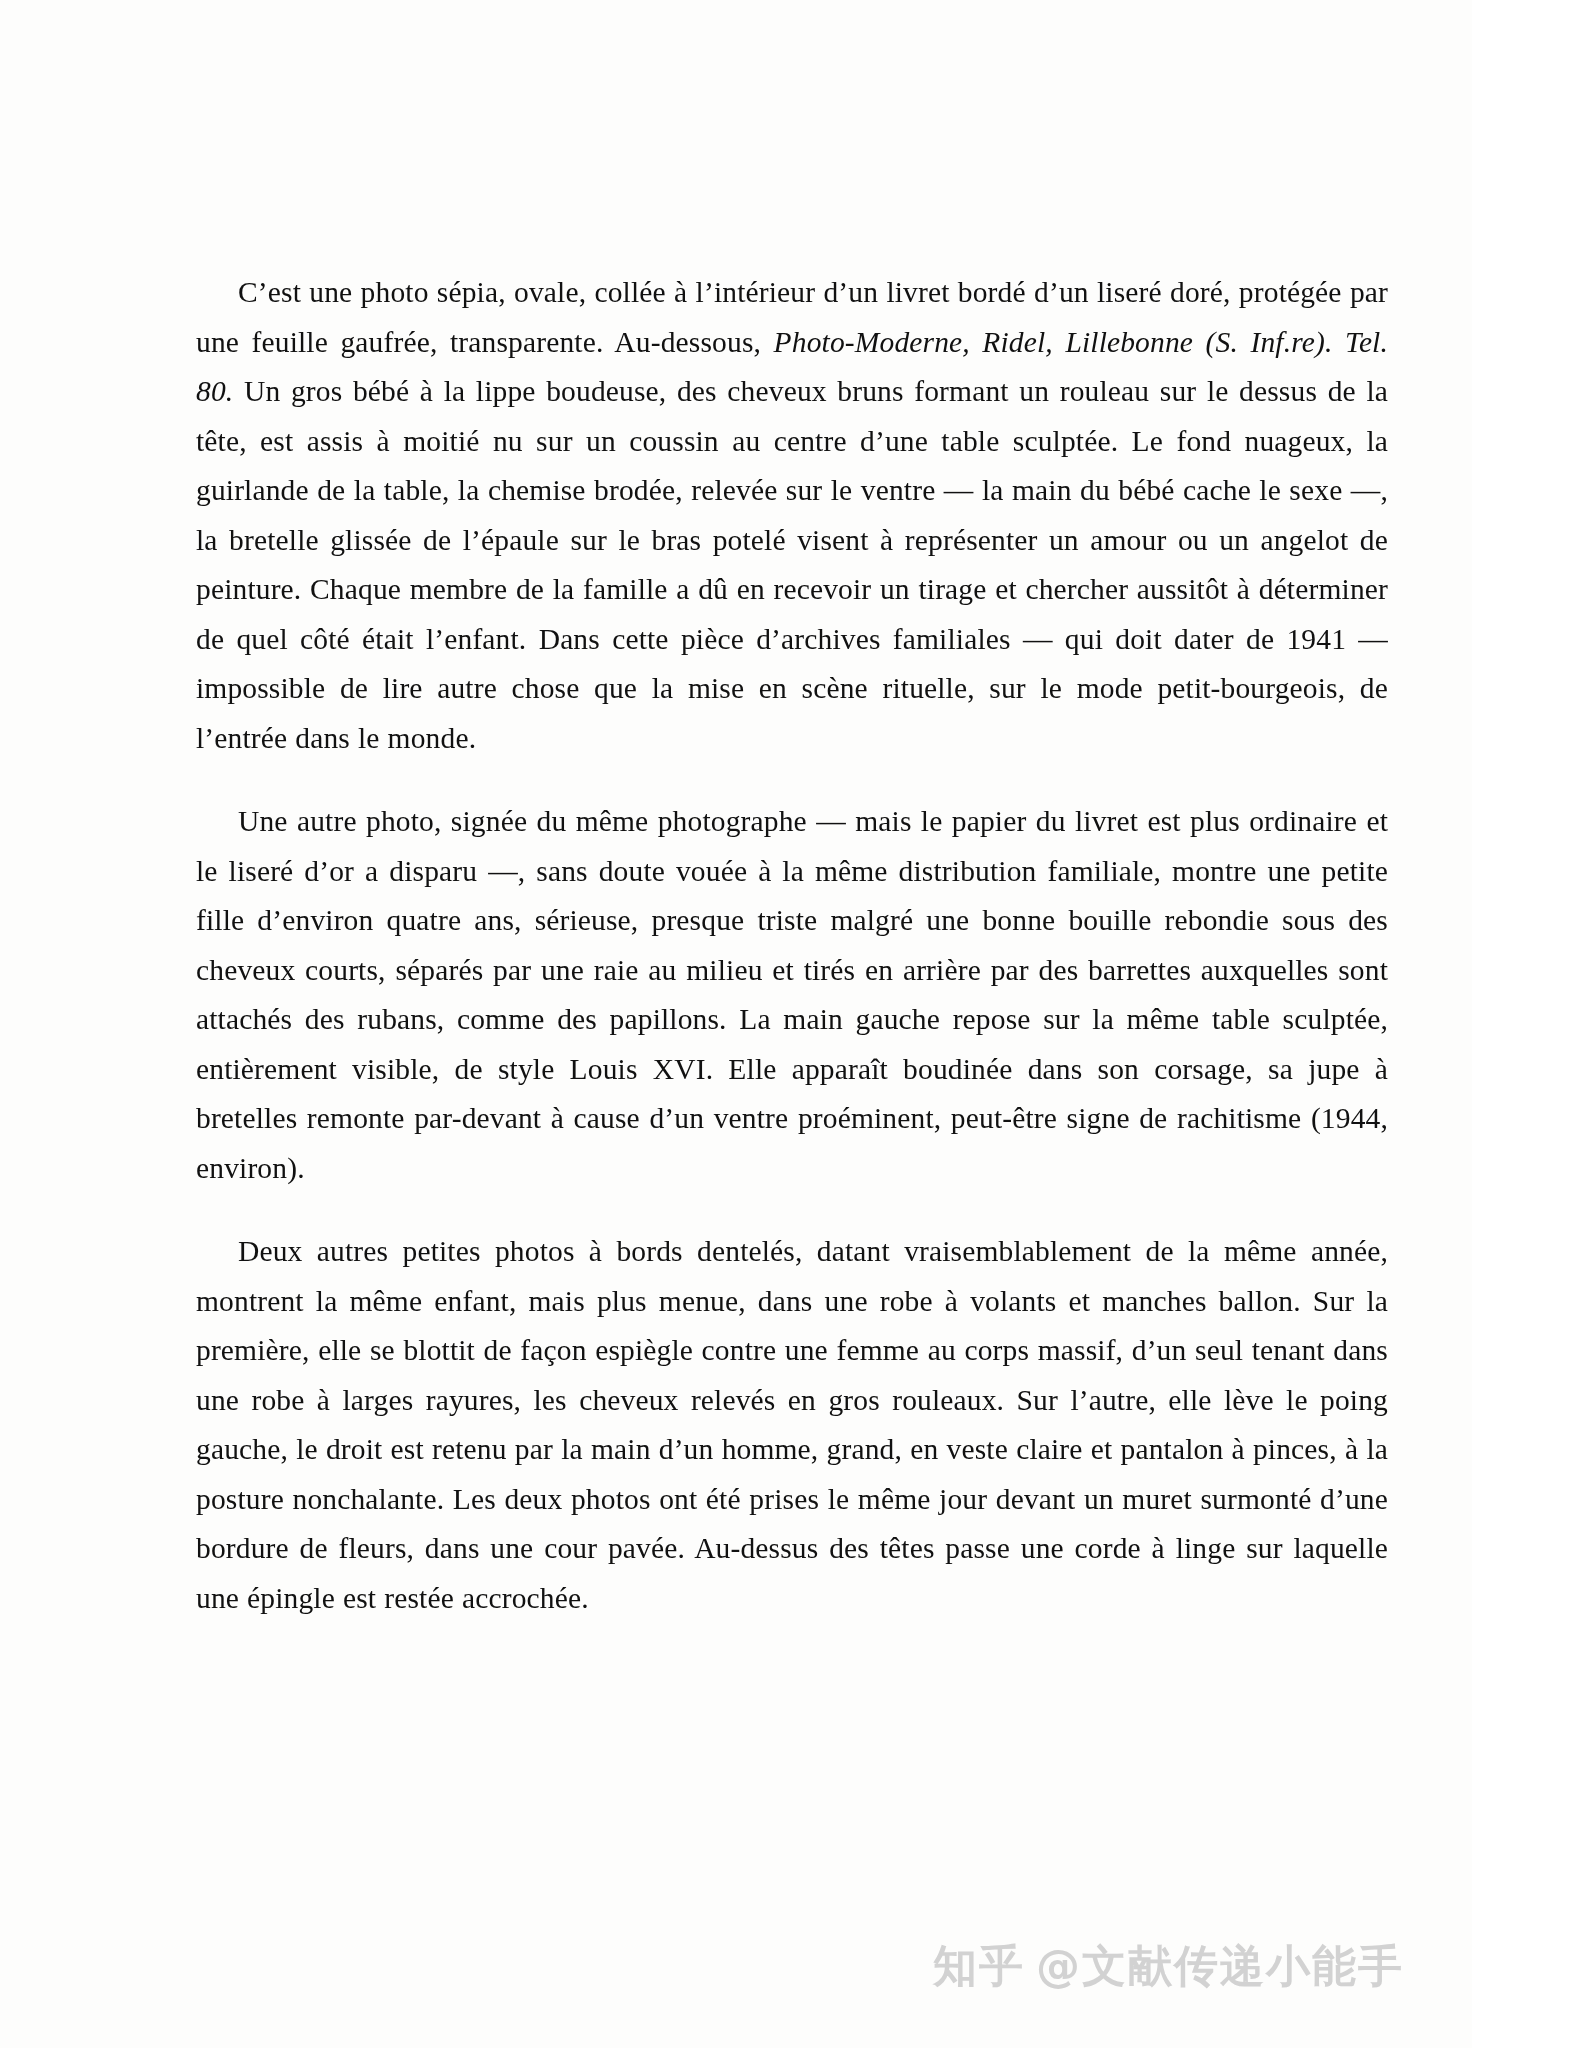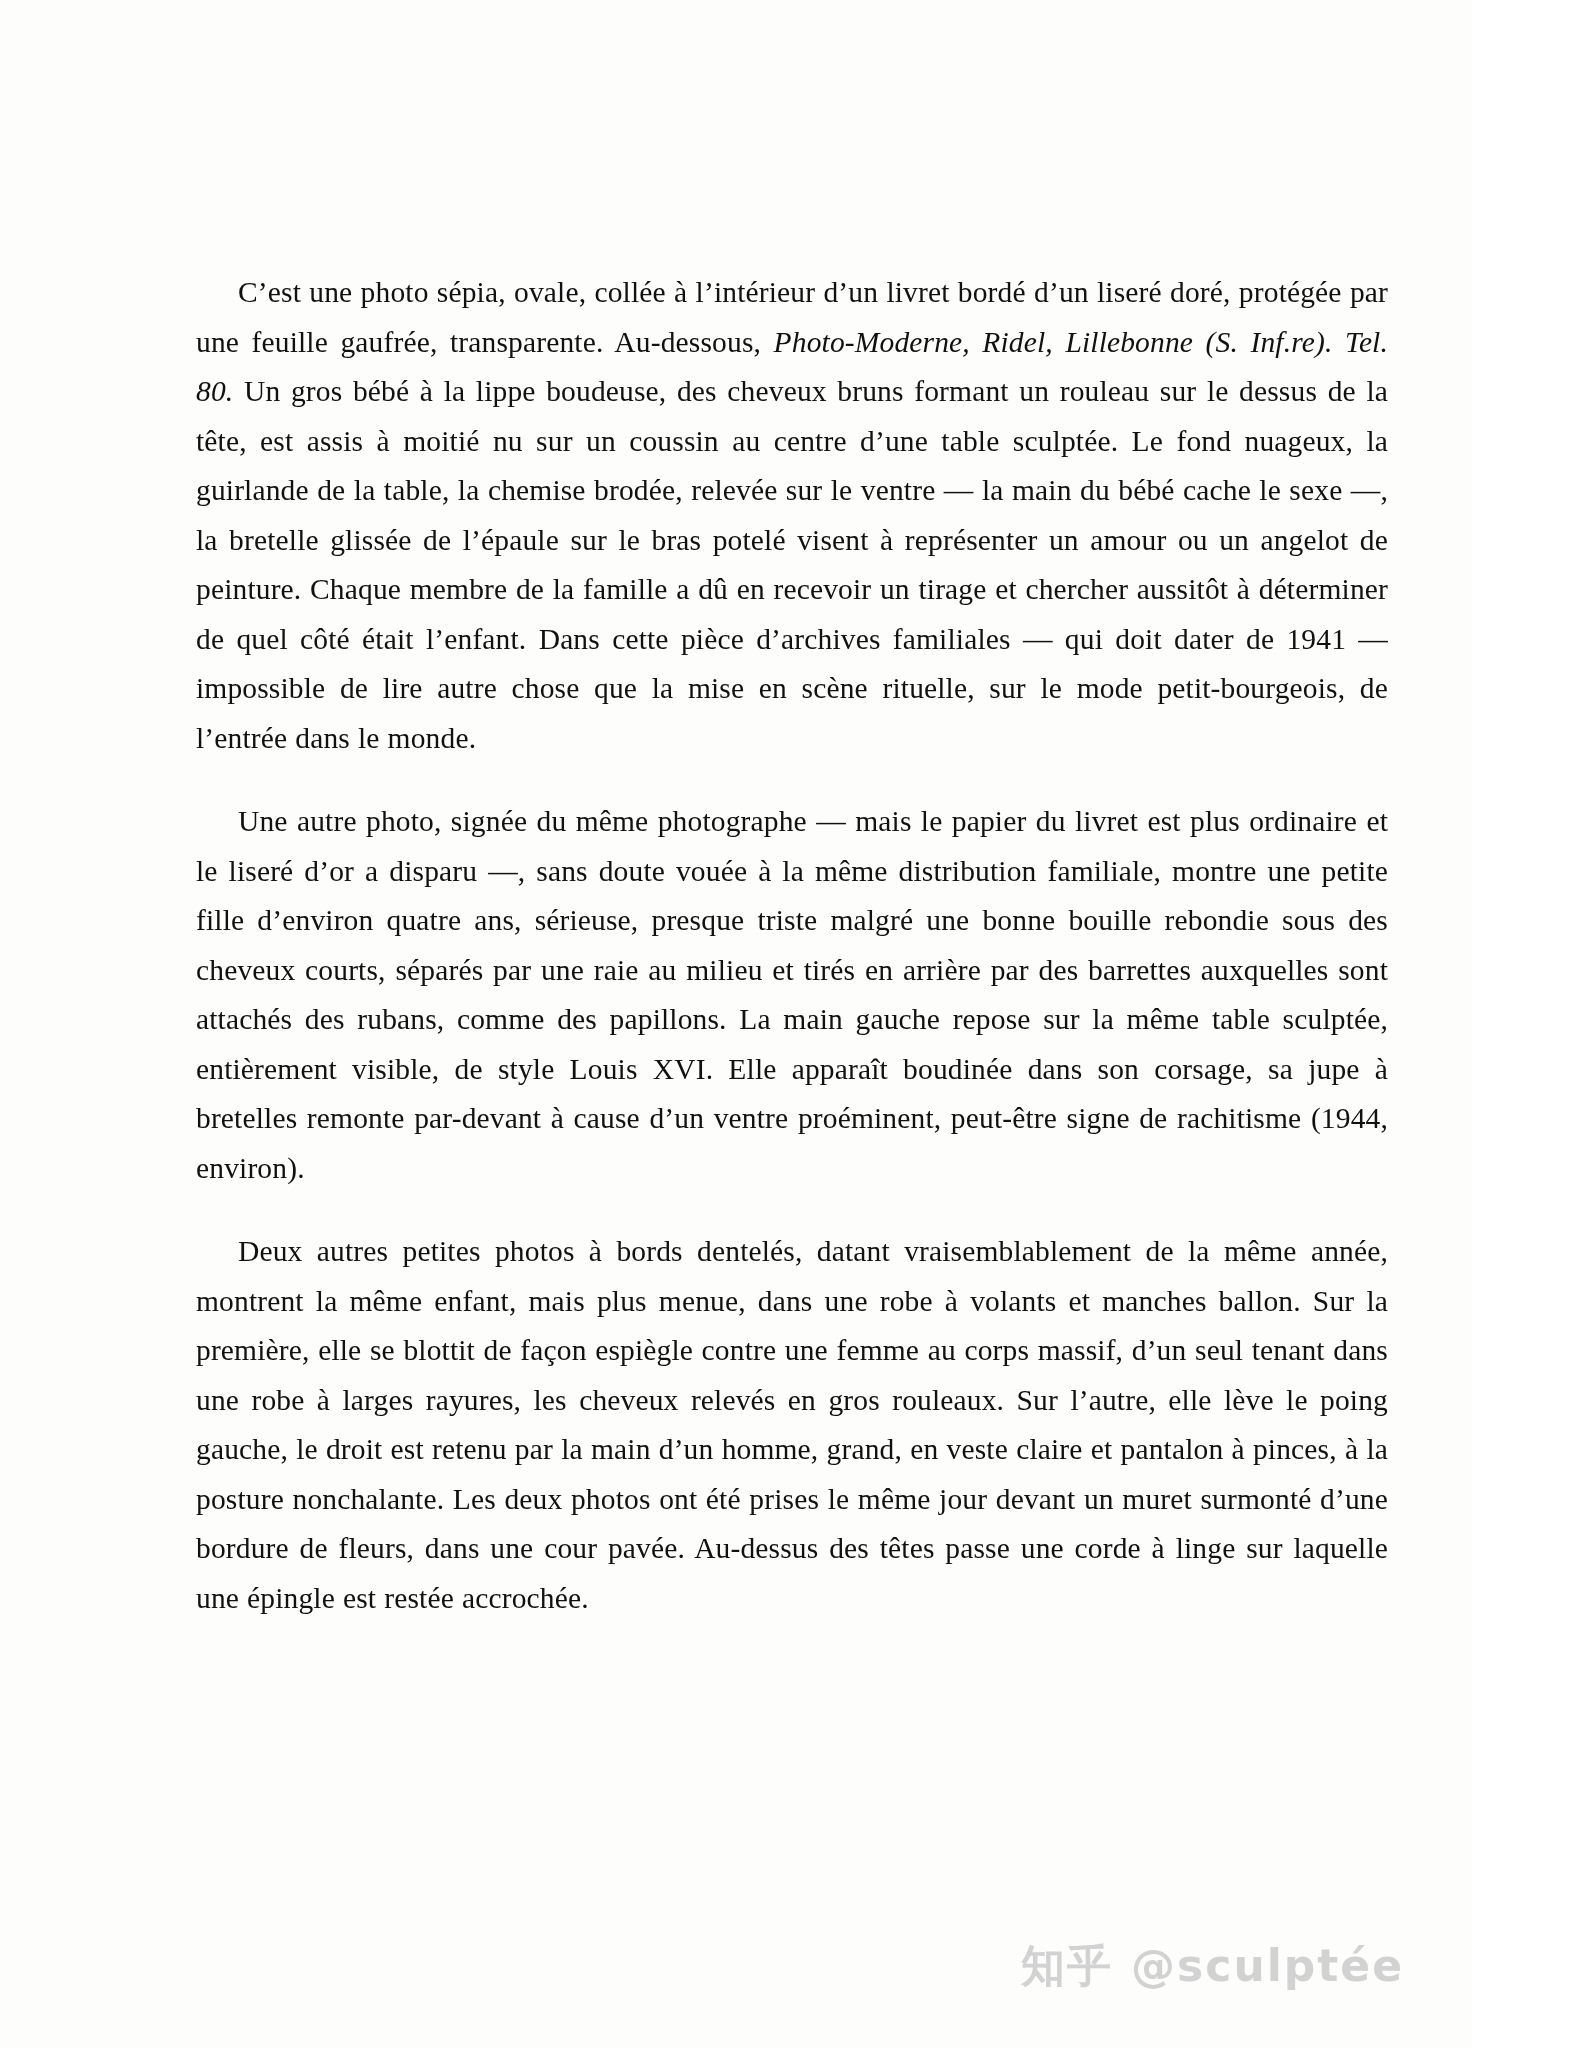--- a/index.html
+++ b/index.html
@@ -61,35 +61,35 @@
     font-family: "DejaVu Sans", "Liberation Sans", sans-serif;
     font-size: 44px;
     font-weight: 700;
     color: #d2d2d2;
     letter-spacing: 2px;
     white-space: nowrap;
     user-select: none;
   }
 
   #watermark .wm-brand {
-    margin-right: 18px;
+    margin-right: 11px;
   }
 </style>
 </head>
 <body>
 
 <div id="page">
 
   <div id="text-column">
 
     <p class="para"><span>C’est une photo sépia, ovale, collée à l’intérieur d’un livret bordé d’un liseré doré, protégée par une feuille gaufrée, transparente. Au-dessous, </span><span class="ital">Photo-Moderne, Ridel, Lillebonne (S. Inf.re). Tel. 80.</span><span> Un gros bébé à la lippe boudeuse, des cheveux bruns formant un rouleau sur le dessus de la tête, est assis à moitié nu sur un coussin au centre d’une table sculptée. Le fond nuageux, la guirlande de la table, la chemise brodée, relevée sur le ventre — la main du bébé cache le sexe —, la bretelle glissée de l’épaule sur le bras potelé visent à représenter un amour ou un angelot de peinture. Chaque membre de la famille a dû en recevoir un tirage et chercher aussitôt à déterminer de quel côté était l’enfant. Dans cette pièce d’archives familiales — qui doit dater de 1941 — impossible de lire autre chose que la mise en scène rituelle, sur le mode petit-bourgeois, de l’entrée dans le monde.</span></p>
 
     <p class="para"><span>Une autre photo, signée du même photographe — mais le papier du livret est plus ordinaire et le liseré d’or a disparu —, sans doute vouée à la même distribution familiale, montre une petite fille d’environ quatre ans, sérieuse, presque triste malgré une bonne bouille rebondie sous des cheveux courts, séparés par une raie au milieu et tirés en arrière par des barrettes auxquelles sont attachés des rubans, comme des papillons. La main gauche repose sur la même table sculptée, entièrement visible, de style Louis XVI. Elle apparaît boudinée dans son corsage, sa jupe à bretelles remonte par-devant à cause d’un ventre proéminent, peut-être signe de rachitisme (1944, environ).</span></p>
 
     <p class="para"><span>Deux autres petites photos à bords dentelés, datant vraisemblablement de la même année, montrent la même enfant, mais plus menue, dans une robe à volants et manches ballon. Sur la première, elle se blottit de façon espiègle contre une femme au corps massif, d’un seul tenant dans une robe à larges rayures, les cheveux relevés en gros rouleaux. Sur l’autre, elle lève le poing gauche, le droit est retenu par la main d’un homme, grand, en veste claire et pantalon à pinces, à la posture nonchalante. Les deux photos ont été prises le même jour devant un muret surmonté d’une bordure de fleurs, dans une cour pavée. Au-dessus des têtes passe une corde à linge sur laquelle une épingle est restée accrochée.</span></p>
 
   </div>
 
   <div id="watermark">
-    <span class="wm-brand">知乎</span><span class="wm-handle">@sculptée</span>
+    <span class="wm-brand">知乎</span><span class="wm-handle">@文献传递小能手</span>
   </div>
 
 </div>
 
 </body></html>

